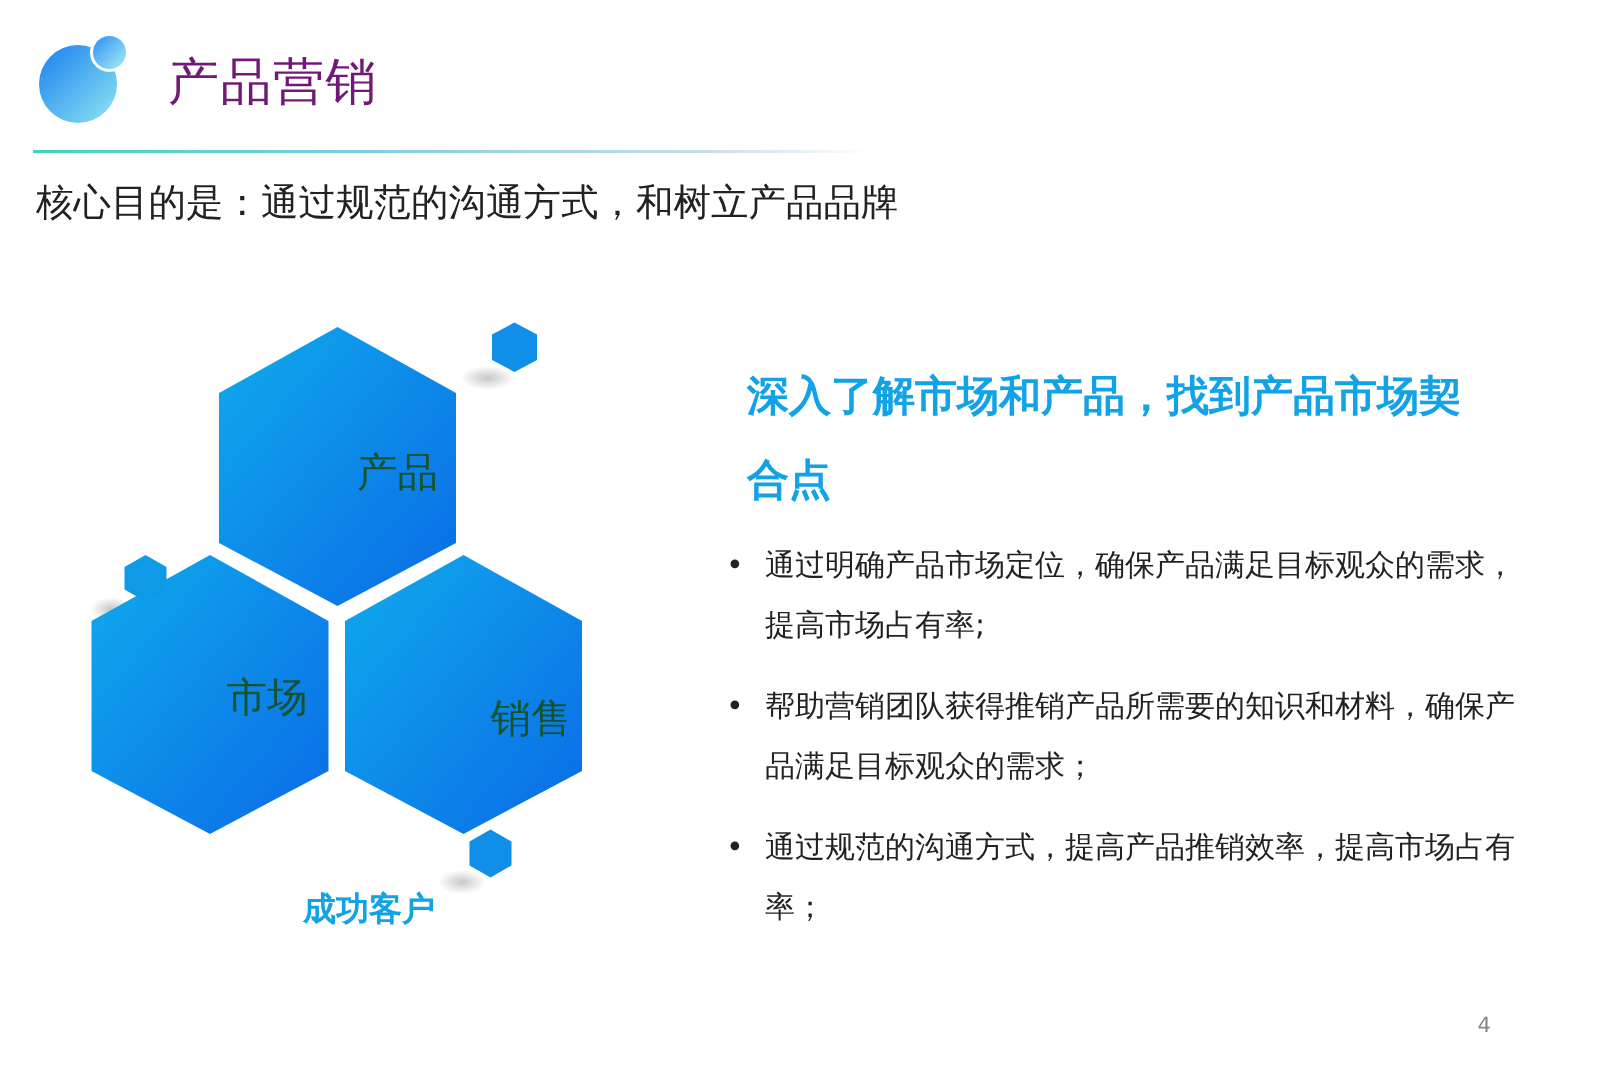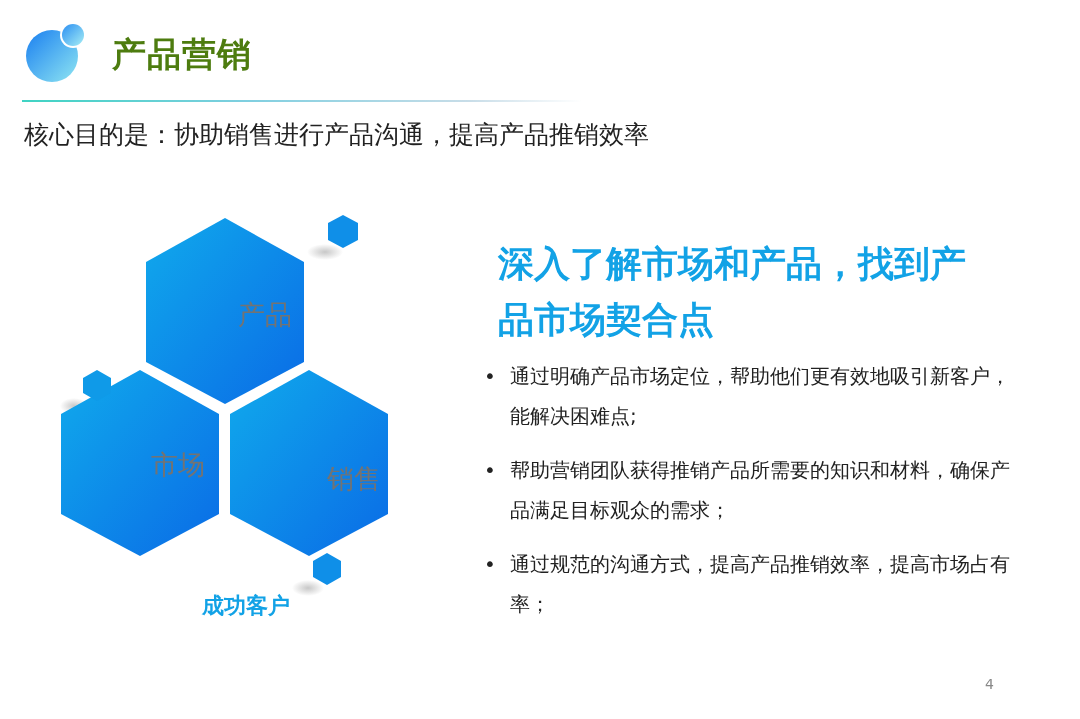--- a/index.html
+++ b/index.html
@@ -1,26 +1,26 @@
 <!DOCTYPE html>
 <html><head>
 <meta charset="utf-8">
 <style>
   html, body { margin:0; padding:0; }
   body { width:1080px; height:719px; background:#ffffff; position:relative; overflow:hidden;
          font-family:"DejaVu Sans", "Liberation Sans", sans-serif; }
   .logo { position:absolute; left:26px; top:22px; width:60px; height:60px; }
-  .title { position:absolute; left:112px; top:32px; font-size:34px; font-weight:bold; color:#4d7c0f; letter-spacing:1px; }
+  .title { position:absolute; left:112px; top:32px; font-size:34px; font-weight:normal; color:#701a75; letter-spacing:1px; }
   .rule { position:absolute; left:22px; top:100px; width:560px; height:2px;
           background:linear-gradient(90deg,#3fd3c3 0%, #7fcfe0 40%, #c8dde8 80%, rgba(255,255,255,0) 100%); }
   .subtitle { position:absolute; left:24px; top:118px; font-size:25px; color:#222; }
   .hex { position:absolute; }
-  .hex-label { position:absolute; color:#737373; font-size:27px; transform:translate(-50%,-50%); white-space:nowrap; }
+  .hex-label { position:absolute; color:#14532d; font-size:27px; transform:translate(-50%,-50%); white-space:nowrap; }
   .caption { position:absolute; left:202px; top:591px; font-size:22px; font-weight:bold; color:#12a2e6; }
-  .heading { position:absolute; left:498px; top:236px; width:500px; font-size:36px; font-weight:bold; color:#12a2e6; line-height:56px; }
+  .heading { position:absolute; left:498px; top:236px; width:500px; font-size:28px; font-weight:bold; color:#12a2e6; line-height:56px; }
   .bullets { position:absolute; left:482px; top:356px; width:530px; margin:0; padding:0; list-style:none; }
   .bullets li { position:relative; padding-left:28px; font-size:20px; color:#222; line-height:40px; margin-bottom:14px; }
   .bullets li .dot { position:absolute; left:2px; top:0; }
   .page-num { position:absolute; left:985px; top:676px; font-size:14px; color:#888; }
 </style>
 </head>
 <body>
 
 <svg class="logo" viewBox="0 0 60 60">
   <defs>
@@ -33,21 +33,21 @@
       <stop offset="1" stop-color="#a6eef5"></stop>
     </linearGradient>
   </defs>
   <circle cx="26" cy="34" r="26" fill="url(#lg1)"></circle>
   <circle cx="47" cy="13" r="13" fill="#ffffff"></circle>
   <circle cx="47" cy="13" r="11" fill="url(#lg2)"></circle>
 </svg>
 
 <div class="title">产品营销</div>
 <div class="rule"></div>
-<div class="subtitle">核心目的是：协助销售进行产品沟通，提高产品推销效率</div>
+<div class="subtitle">核心目的是：通过规范的沟通方式，和树立产品品牌</div>
 
 <svg class="hex" style="left:40px;top:200px;" width="420" height="420" viewBox="0 0 420 420">
   <defs>
     <linearGradient id="hg" x1="0" y1="0" x2="1" y2="1">
       <stop offset="0" stop-color="#10aaec"></stop>
       <stop offset="1" stop-color="#0a6be6"></stop>
     </linearGradient>
     <radialGradient id="sh" cx="0.5" cy="0.5" r="0.5">
       <stop offset="0" stop-color="#9a9a9a" stop-opacity="0.55"></stop>
       <stop offset="1" stop-color="#9a9a9a" stop-opacity="0"></stop>
@@ -71,21 +71,21 @@
 
 <div class="hex-label" style="left:265px;top:315px;">产品</div>
 <div class="hex-label" style="left:178px;top:465px;">市场</div>
 <div class="hex-label" style="left:354px;top:479px;">销售</div>
 <div class="caption">成功客户</div>
 
 <div class="heading">深入了解市场和产品，找到产品市场契合点</div>
 <ul class="bullets">
   <li>
     <span class="dot">•</span>
-    <span>通过明确产品市场定位，帮助他们更有效地吸引新客户，能解决困难点;</span>
+    <span>通过明确产品市场定位，确保产品满足目标观众的需求，提高市场占有率;</span>
   </li>
   <li>
     <span class="dot">•</span>
     <span>帮助营销团队获得推销产品所需要的知识和材料，确保产品满足目标观众的需求；</span>
   </li>
   <li>
     <span class="dot">•</span>
     <span>通过规范的沟通方式，提高产品推销效率，提高市场占有率；</span>
   </li>
 </ul>

